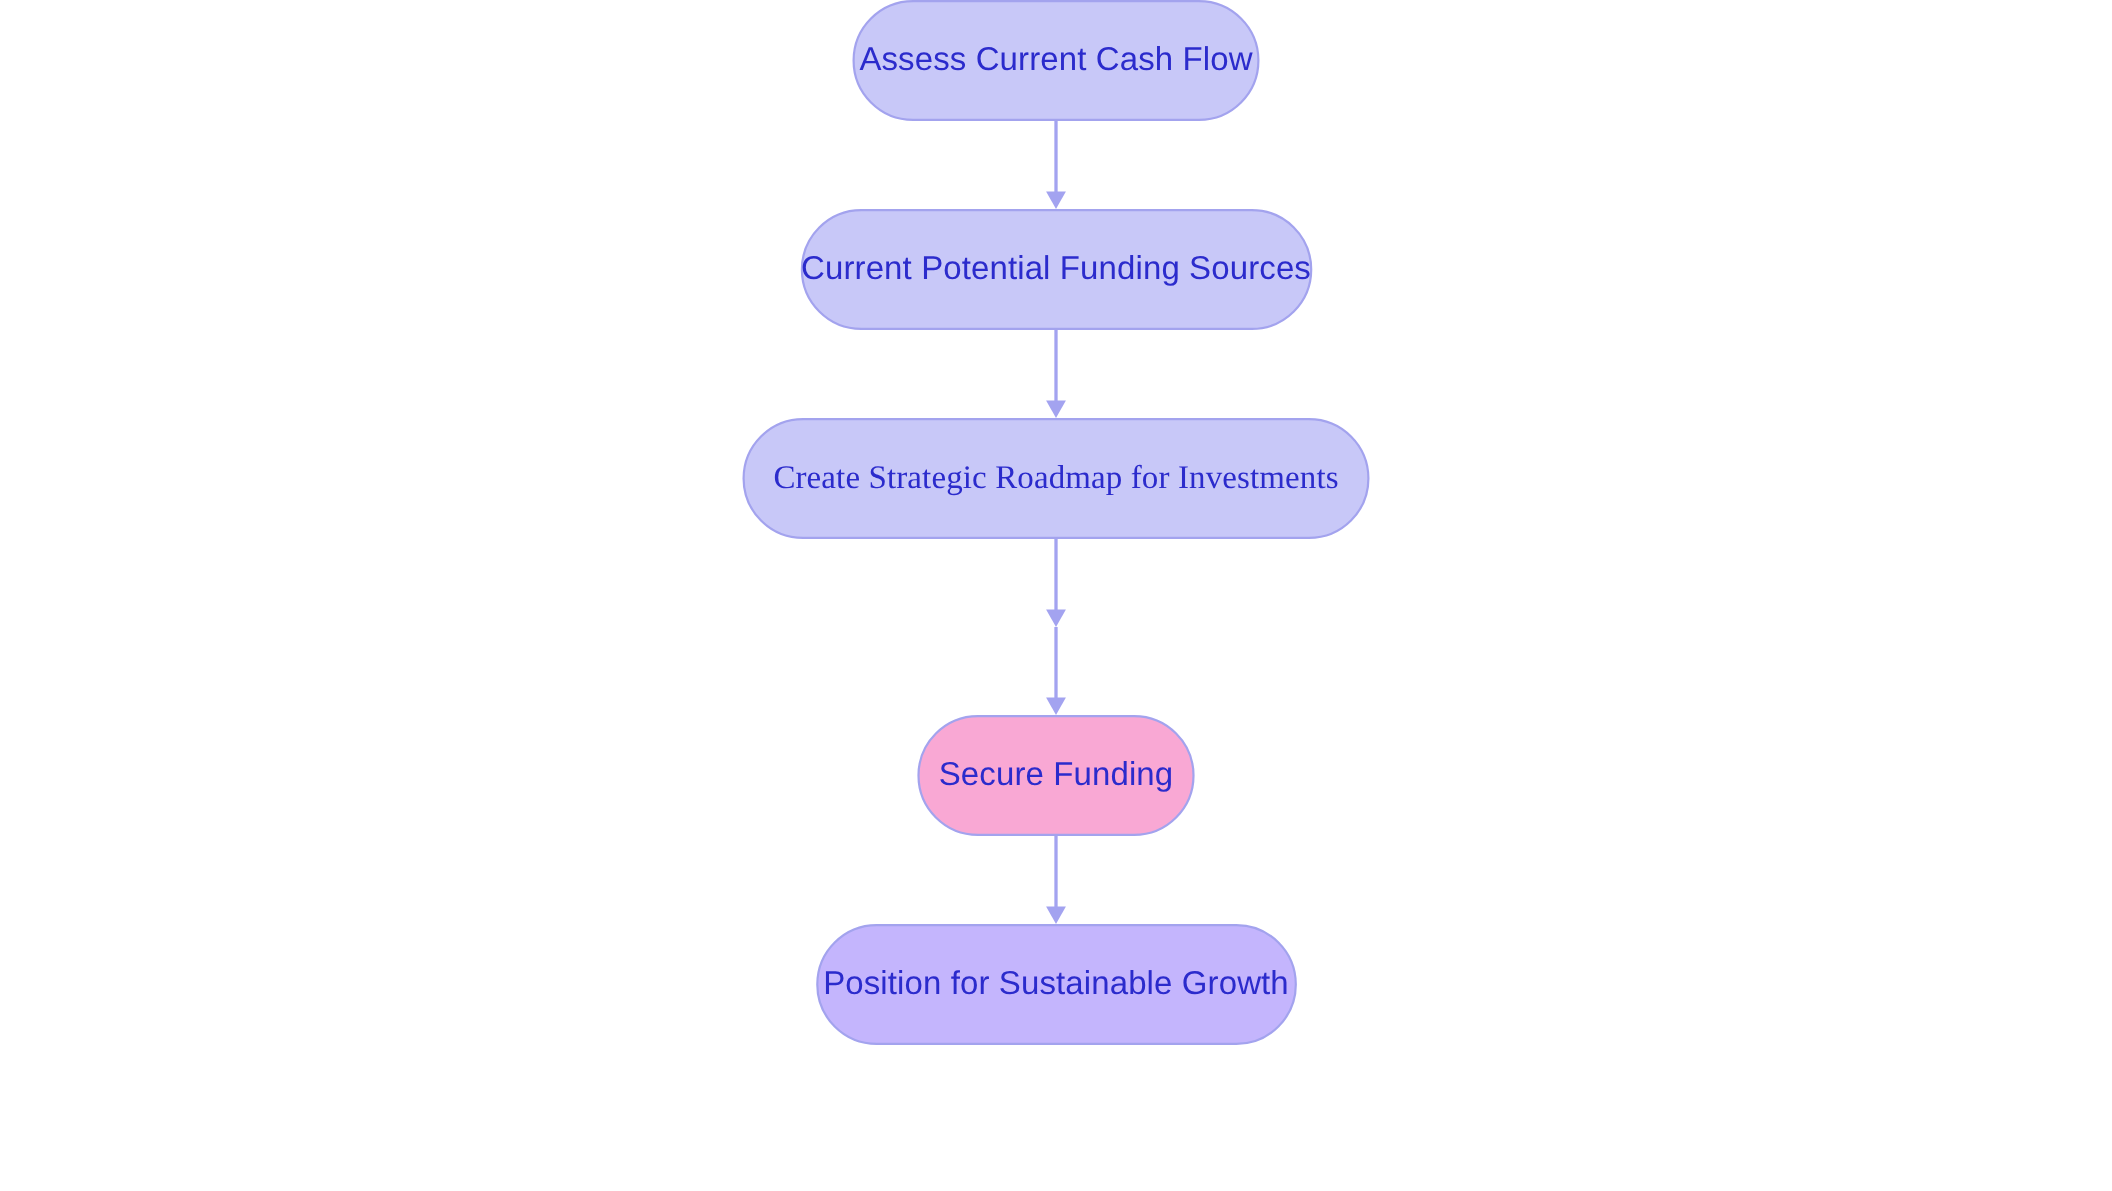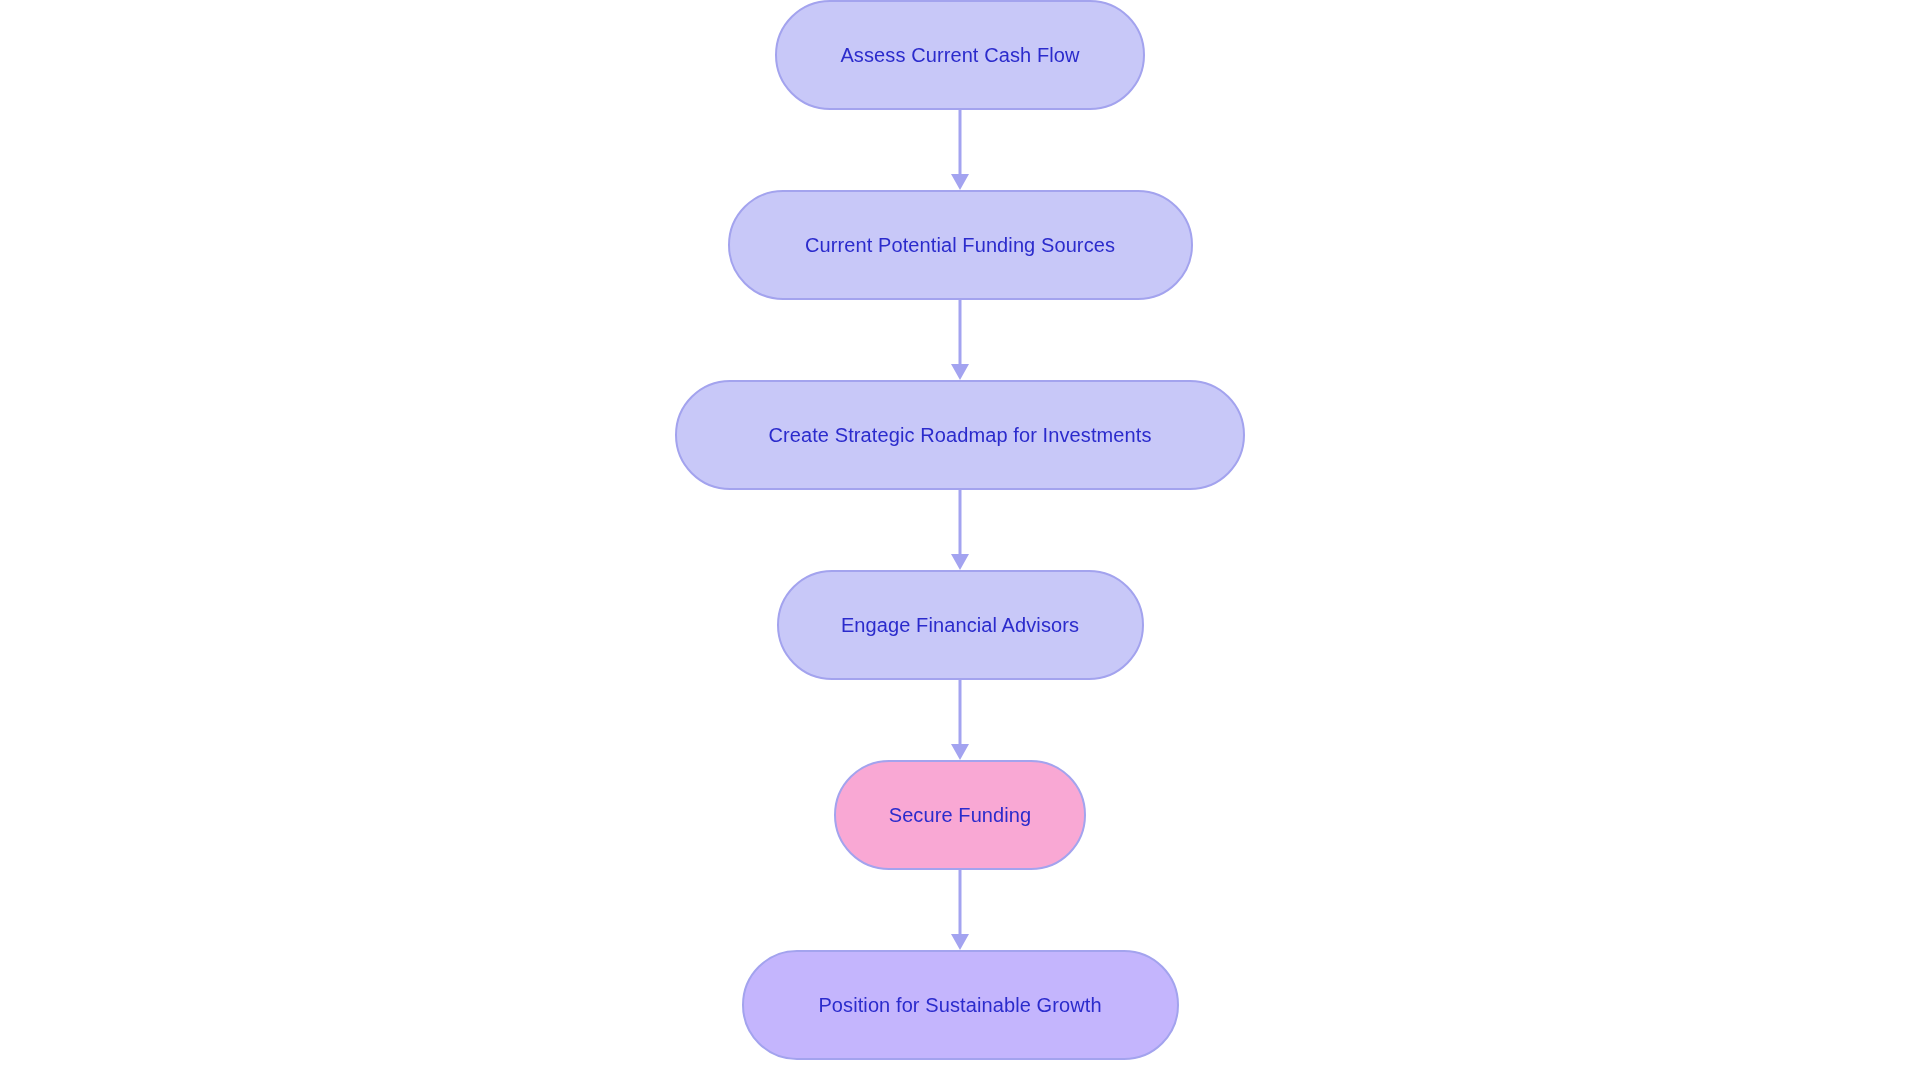--- a/index.html
+++ b/index.html
@@ -40,21 +40,21 @@
     box-sizing: border-box;
     height: 110px;
     border-radius: 55px;
     background: #c8c8f8;
     border: 2px solid #a3a3ee;
     color: #2b2bcc;
     display: flex;
     align-items: center;
     justify-content: center;
     white-space: nowrap;
-    font-size: 20px;
+    font-size: 30px;
     font-weight: 400;
     letter-spacing: 0.1px;
     line-height: 1;
     padding: 0 44px;
     flex: 0 0 auto;
   }
   .flow-node .node-label {
     display: block;
     text-align: center;
   }
@@ -105,32 +105,29 @@
 
     <div class="flow-node" style="width: 465px; background: rgb(200, 200, 248); border-color: rgb(163, 163, 238); color: rgb(43, 43, 204);">
       <span class="node-label">Current Potential Funding Sources</span>
     </div>
 
     <div class="flow-connector">
       <span class="conn-line" style="background: rgb(163, 163, 240);"></span>
       <span class="conn-arrowhead" style="border-top-color: rgb(163, 163, 240);"></span>
     </div>
 
-    <div class="flow-node" style="width: 570px; background: rgb(200, 200, 248); border-color: rgb(163, 163, 238); color: rgb(43, 43, 204);">
+    <div class="flow-node" style="width: 570px; background: rgb(200, 200, 248); border-color: rgb(163, 163, 238); color: rgb(43, 43, 204); font-family: Liberation Serif, serif;">
       <span class="node-label">Create Strategic Roadmap for Investments</span>
     </div>
 
     <div class="flow-connector">
       <span class="conn-line" style="background: rgb(163, 163, 240);"></span>
       <span class="conn-arrowhead" style="border-top-color: rgb(163, 163, 240);"></span>
     </div>
 
-    <div class="flow-node" style="width: 367px; background: rgb(200, 200, 248); border-color: rgb(163, 163, 238); color: rgb(43, 43, 204);">
-      <span class="node-label">Engage Financial Advisors</span>
-    </div>
 
     <div class="flow-connector">
       <span class="conn-line" style="background: rgb(163, 163, 240);"></span>
       <span class="conn-arrowhead" style="border-top-color: rgb(163, 163, 240);"></span>
     </div>
 
     <div class="flow-node" style="width: 252px; background: #f9a8d4; border-color: rgb(163, 163, 238); color: rgb(43, 43, 204);">
       <span class="node-label">Secure Funding</span>
     </div>
 

